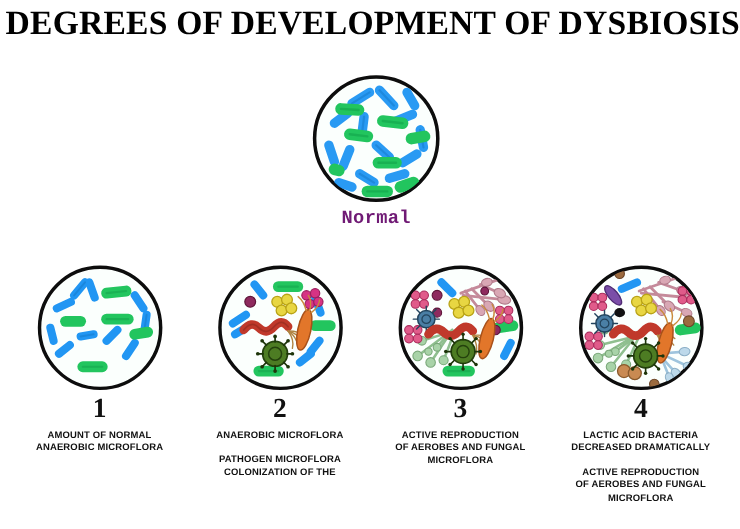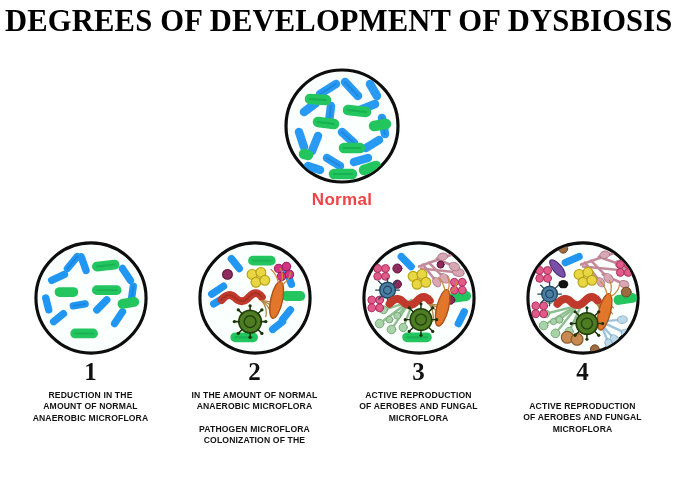--- a/index.html
+++ b/index.html
@@ -36,24 +36,24 @@
 
   
   #normal-stage {
     position: absolute;
     top: 66px;
     left: 282px;
     width: 120px;
     text-align: center;
   }
   #normal-label {
-    font-family: Liberation Sans, sans-serif;
+    font-family: Liberation Mono, monospace;
     font-weight: bold;
     font-size: 17px;
-    color: #ef4444;
+    color: #701a75;
     margin-top: 4px;
     letter-spacing: 0.3px;
   }
 
   
   #stages-row {
     position: absolute;
     top: 239px;
     left: 0;
     width: 673px;
@@ -196,21 +196,20 @@
         <g stroke="#12a04a" stroke-width="2" fill="none" opacity="0.5">
           <line x1="66" y1="28" x2="84" y2="26"></line>
           <line x1="66" y1="52" x2="86" y2="52"></line>
           <line x1="44" y1="96" x2="62" y2="96"></line>
         </g>
       </g>
     </svg>
     <div class="stage-number">1</div>
     <div class="stage-captions">
       <div class="caption-para">
-        <div>REDUCTION IN THE</div>
         <div>AMOUNT OF NORMAL</div>
         <div>ANAEROBIC MICROFLORA</div>
       </div>
     </div>
   </div>
 
   <div class="stage">
     <svg class="dish" width="118" height="118" viewBox="0 0 120 120">
       <defs>
           <clipPath id="clip2">
@@ -293,21 +292,20 @@
               <circle cx="12" cy="-12" r="1.7"></circle>
             <circle cx="-12" cy="12" r="1.7"></circle>
               <circle cx="12" cy="12" r="1.7"></circle>
           </g>
         </g>
       </g>
     </svg>
     <div class="stage-number">2</div>
     <div class="stage-captions">
       <div class="caption-para">
-        <div>IN THE AMOUNT OF NORMAL</div>
         <div>ANAEROBIC MICROFLORA</div>
       </div>
       <div class="caption-para">
         <div>PATHOGEN MICROFLORA</div>
         <div>COLONIZATION OF THE</div>
       </div>
     </div>
   </div>
 
   <div class="stage">
@@ -629,20 +627,22 @@
               <circle cx="12" cy="-12" r="1.6"></circle>
             <circle cx="-12" cy="12" r="1.6"></circle>
               <circle cx="12" cy="12" r="1.6"></circle>
           </g>
         </g>
       </g>
     </svg>
     <div class="stage-number">4</div>
     <div class="stage-captions">
       <div class="caption-para">
+        <div>LACTIC ACID BACTERIA</div>
+        <div>DECREASED DRAMATICALLY</div>
       </div>
       <div class="caption-para">
         <div>ACTIVE REPRODUCTION</div>
         <div>OF AEROBES AND FUNGAL</div>
         <div>MICROFLORA</div>
       </div>
     </div>
   </div>
 
 </div>

